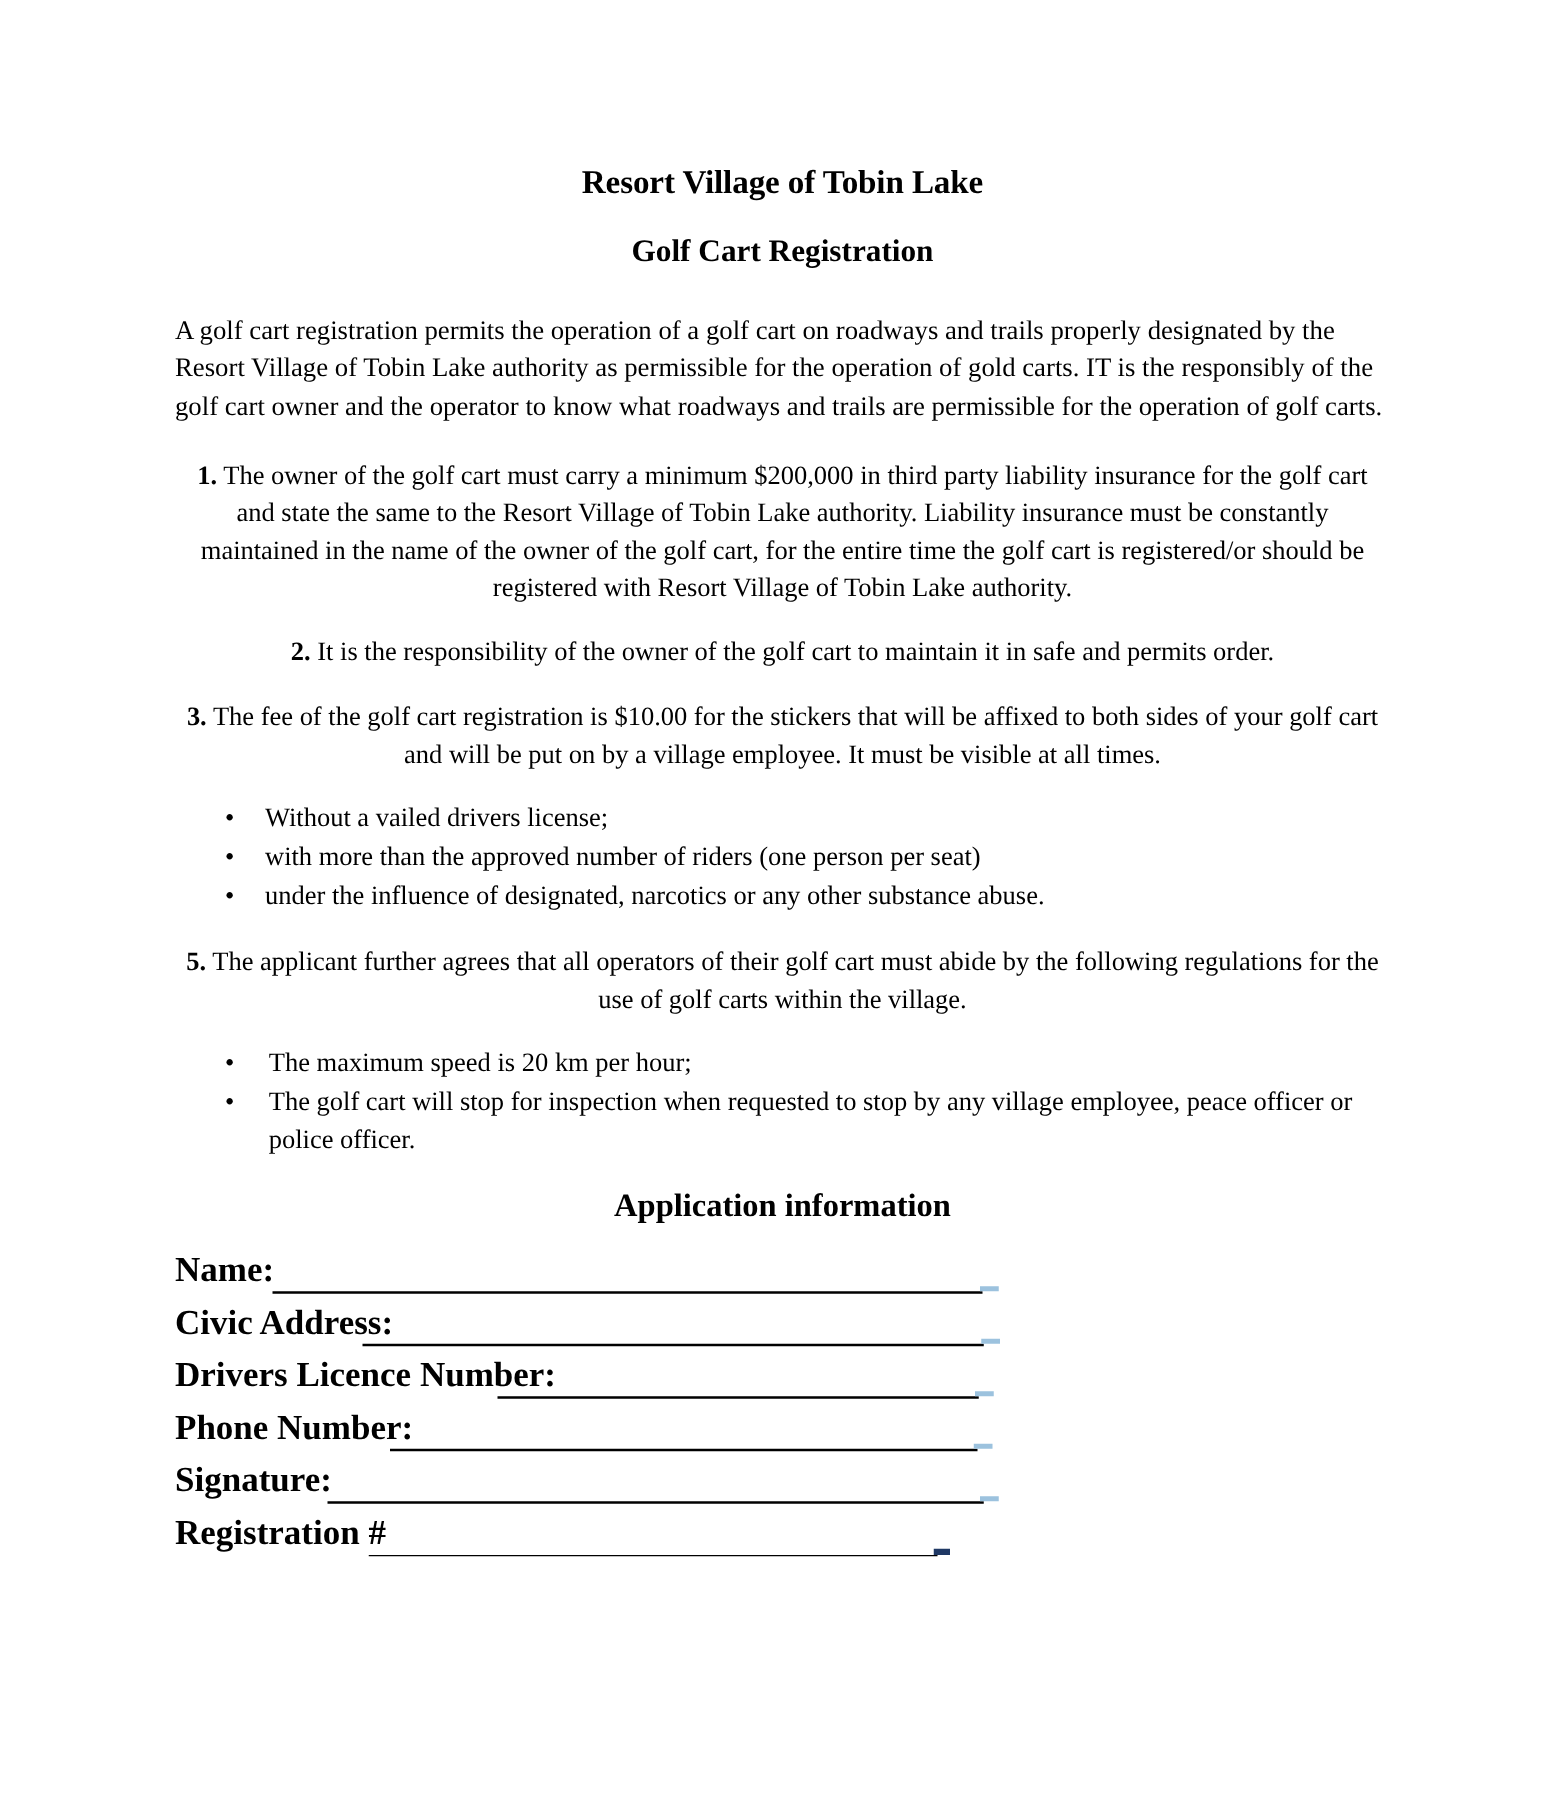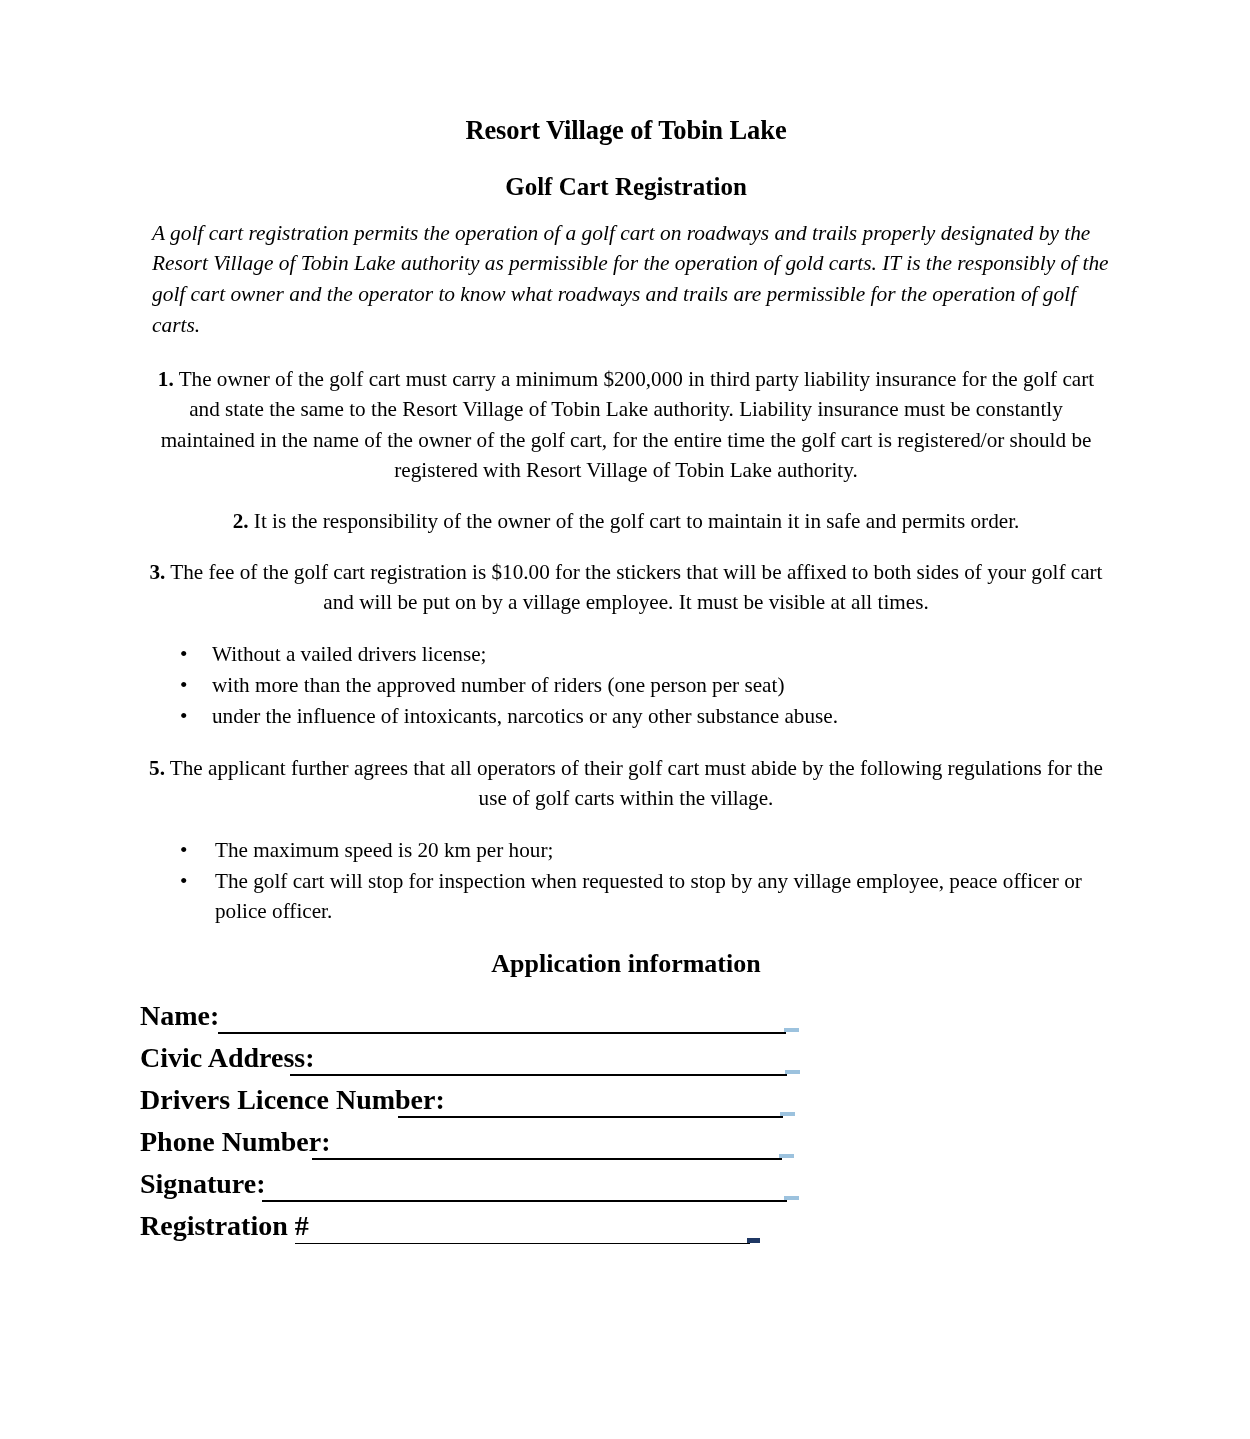--- a/index.html
+++ b/index.html
@@ -18,47 +18,46 @@
   .page {
     position: absolute;
     left: 0; top: 0;
     width: 1250px;
     height: 1439px;
     background: #ffffff;
   }
   .content {
     position: absolute;
     left: 140px;
-    top: 115px;
+    top: 130px;
     width: 972px;
   }
 
   
   .title {
     text-align: center;
     font-weight: bold;
     font-size: 26.5px;
     line-height: 1.18;
     letter-spacing: -0.1px;
     margin: 0 0 26px 0;
   }
   .subtitle {
     text-align: center;
     font-weight: bold;
     font-size: 25px;
     line-height: 1.18;
-    margin: 0 0 16px 0;
+    margin: 0 0 32px 0;
   }
 
   
   .intro {
-    font-style: italic;
     font-size: 21.4px;
     line-height: 30.6px;
-    margin: 0 0 24px 12px;
+    margin: 0 0 24px 0;
     text-align: left;
   }
 
   
   .clause {
     font-size: 21.2px;
     line-height: 30.2px;
     margin: 0 0 21px 0;
     text-align: center;
   }
@@ -173,21 +172,21 @@
       <li>
         <span class="dot">•</span>
         <span>Without a vailed drivers license;</span>
       </li>
       <li>
         <span class="dot">•</span>
         <span>with more than the approved number of riders (one person per seat)</span>
       </li>
       <li>
         <span class="dot">•</span>
-        <span>under the influence of intoxicants, narcotics or any other substance abuse.</span>
+        <span>under the influence of designated, narcotics or any other substance abuse.</span>
       </li>
     </ul>
 
     <p class="clause">
       <span class="num">5.</span><span> The applicant further agrees that all operators of their golf cart must abide by the following regulations for the use of golf carts within the village.</span>
     </p>
 
     <ul class="bullets tight">
       <li>
         <span class="dot">•</span>

